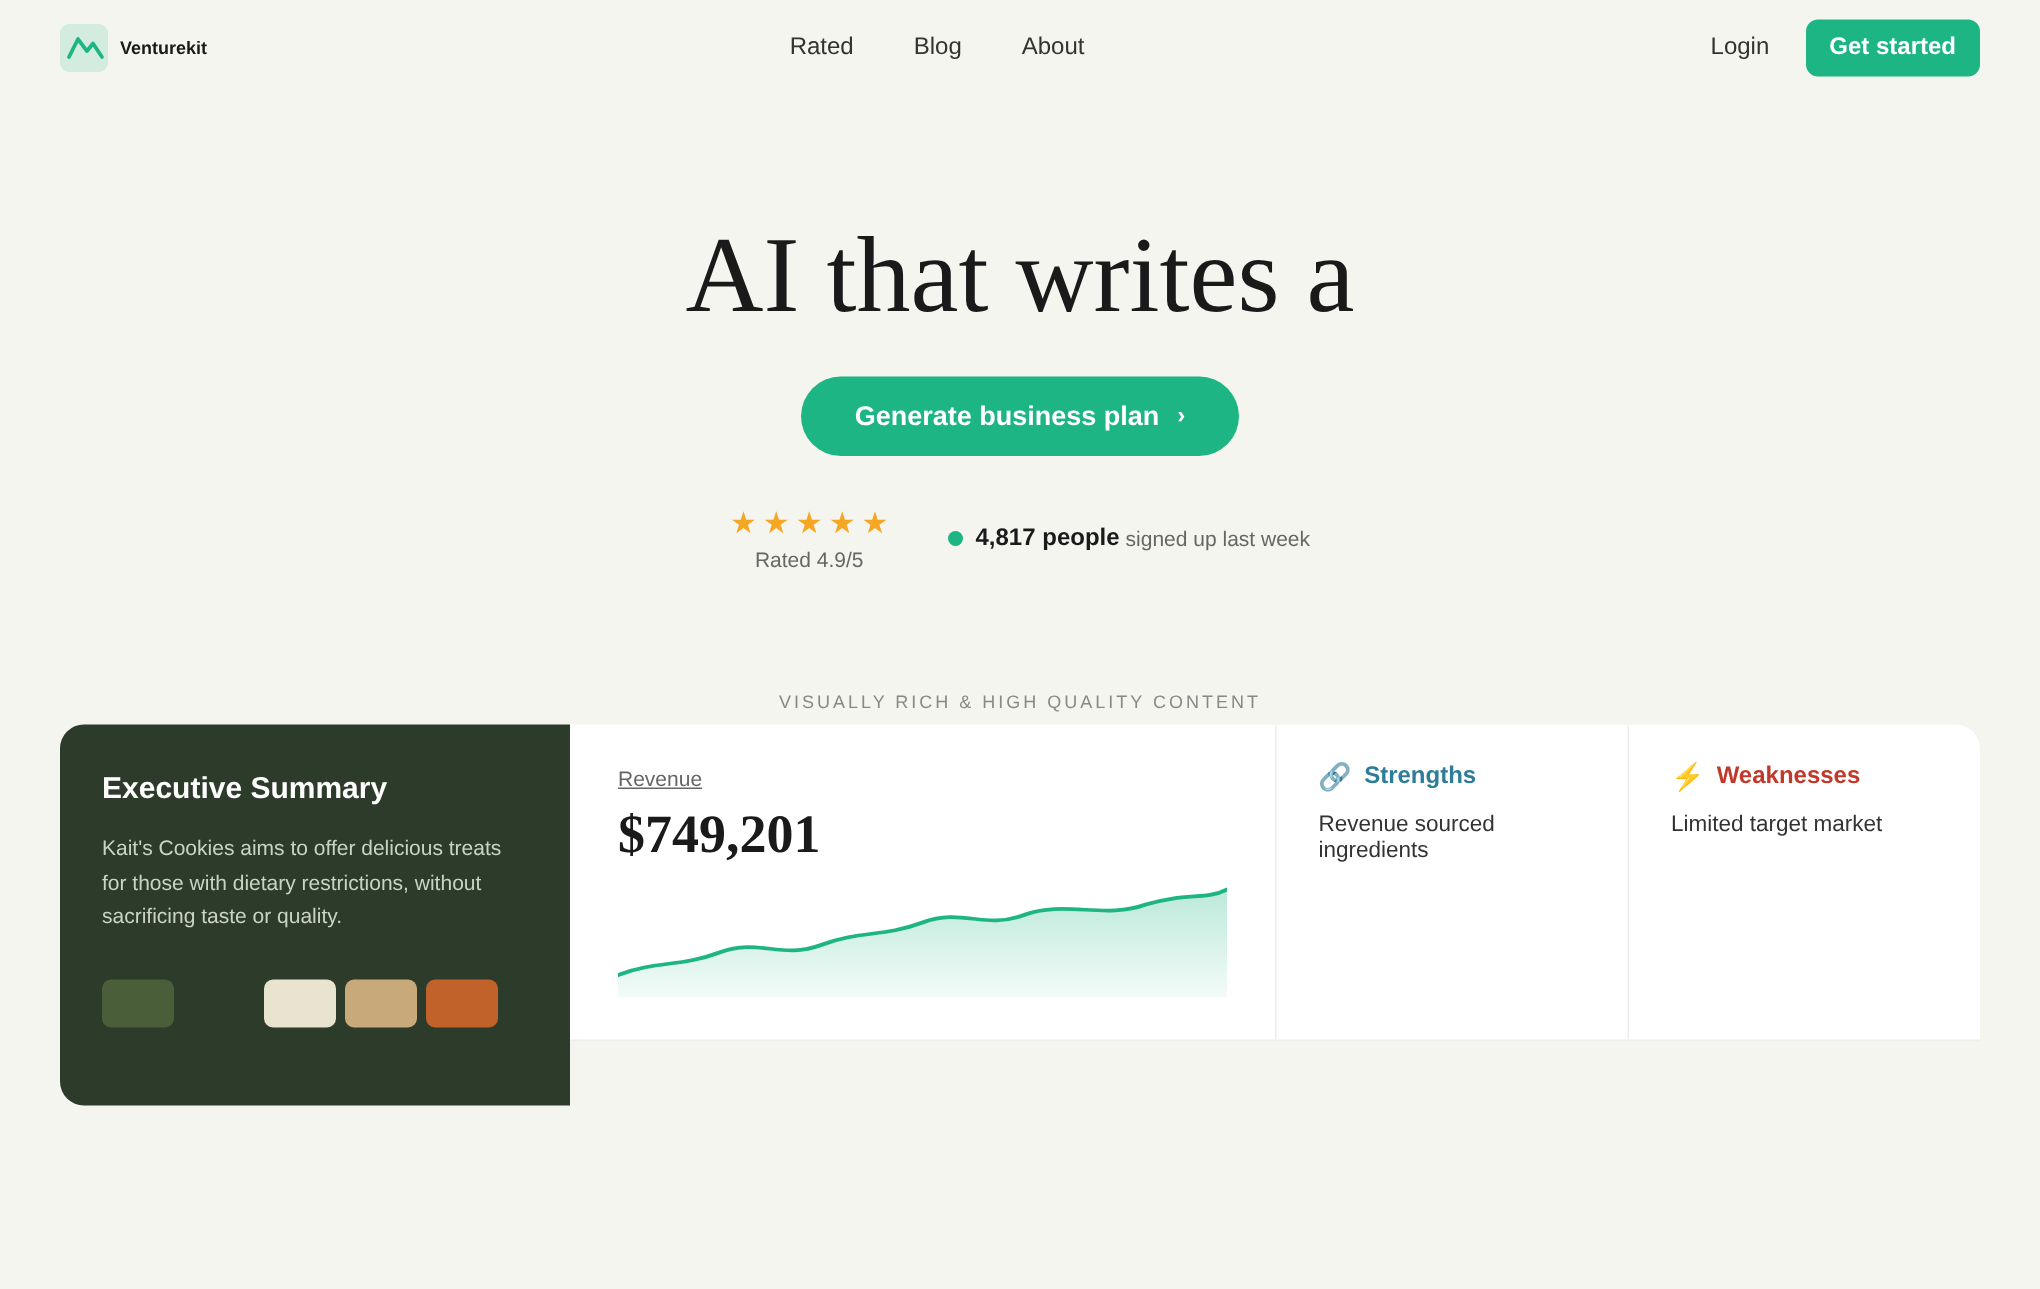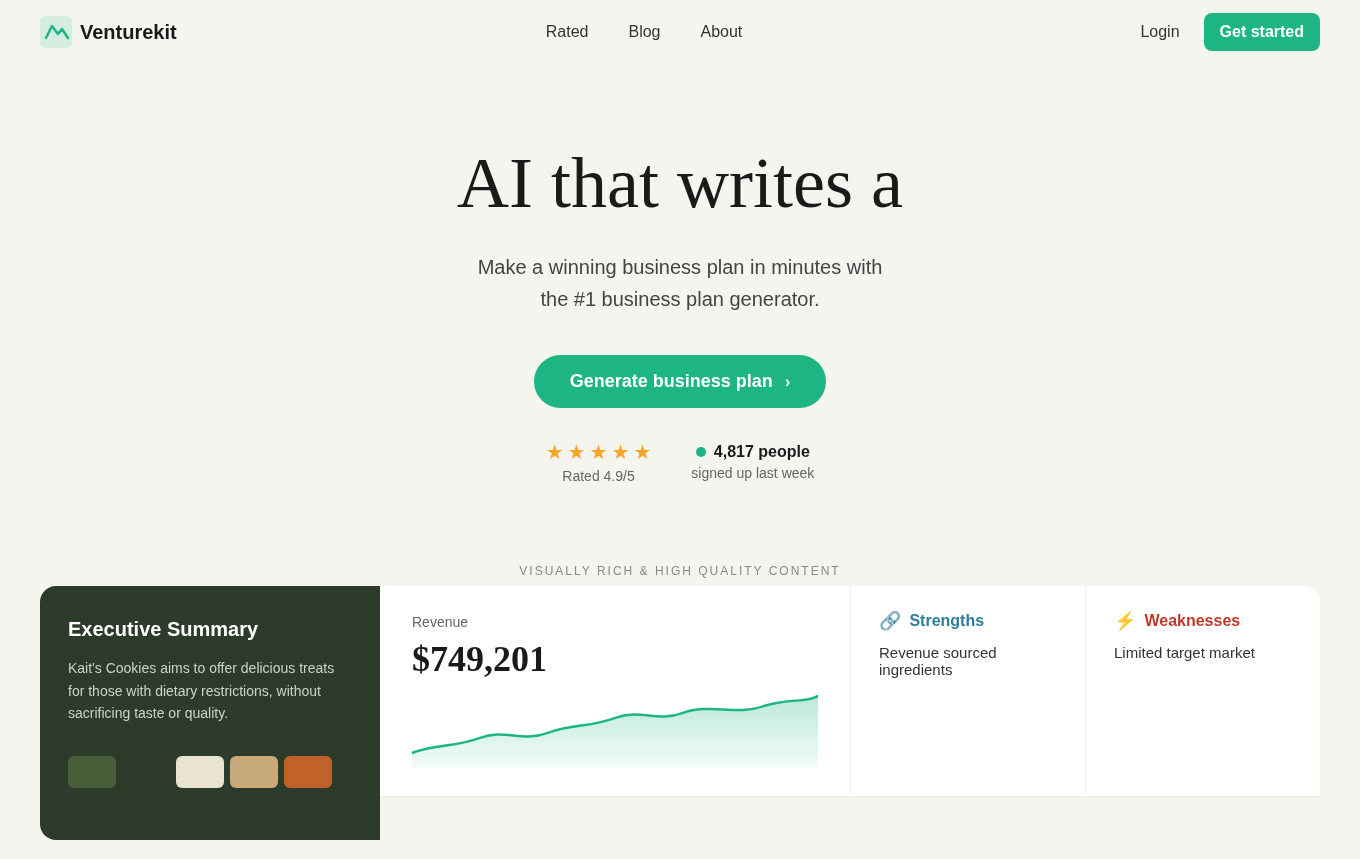--- a/index.html
+++ b/index.html
@@ -17,21 +17,21 @@
       justify-content: space-between;
       padding: 0 40px;
       height: 64px;
       background: #f5f5f0;
     }
     .nav-logo {
       display: flex;
       align-items: center;
       gap: 8px;
       font-weight: 700;
-      font-size: 20px;
+      font-size: 12px;
       color: #1a1a1a;
     }
     .logo-icon {
       width: 32px;
       height: 32px;
     }
     .nav-links {
       display: flex;
       align-items: center;
       gap: 40px;
@@ -125,21 +125,21 @@
       gap: 4px;
       color: #f5a623;
       font-size: 20px;
     }
     .rating-text {
       font-size: 14px;
       color: #666;
     }
     .signup-group {
       display: flex;
-      flex-direction: column;
+      flex-direction: row;
       align-items: center;
       gap: 4px;
     }
     .signup-dot-row {
       display: flex;
       align-items: center;
       gap: 8px;
     }
     .green-dot {
       width: 10px;
@@ -185,20 +185,21 @@
     }
     .color-swatch {
       width: 48px;
       height: 32px;
       border-radius: 6px;
     }
     .revenue-label {
       font-size: 14px;
       color: #666;
       margin-bottom: 8px;
+      text-decoration: underline;
     }
     .revenue-amount {
       font-size: 36px;
       font-weight: 700;
       color: #1a1a1a;
       margin-bottom: 8px;
       font-family: Georgia, serif;
     }
     .chart-container {
       width: 100%;
@@ -278,24 +279,20 @@
   <div class="nav-right">
     <button class="nav-login">Login</button>
     <button class="btn-get-started">Get started</button>
   </div>
 </nav>
 
 <section class="hero">
   <h1 class="hero-title">
     <span>AI that writes a</span><br>
   </h1>
-  <p class="hero-subtitle">
-    <span>Make a winning business plan in minutes with</span><br>
-    <span>the #1 business plan generator.</span>
-  </p>
   <button class="btn-generate">
     <span>Generate business plan</span>
     <span class="btn-chevron">›</span>
   </button>
   <div class="social-proof">
     <div class="rating-group">
       <div class="stars">
         <span>★</span>
         <span>★</span>
         <span>★</span>

